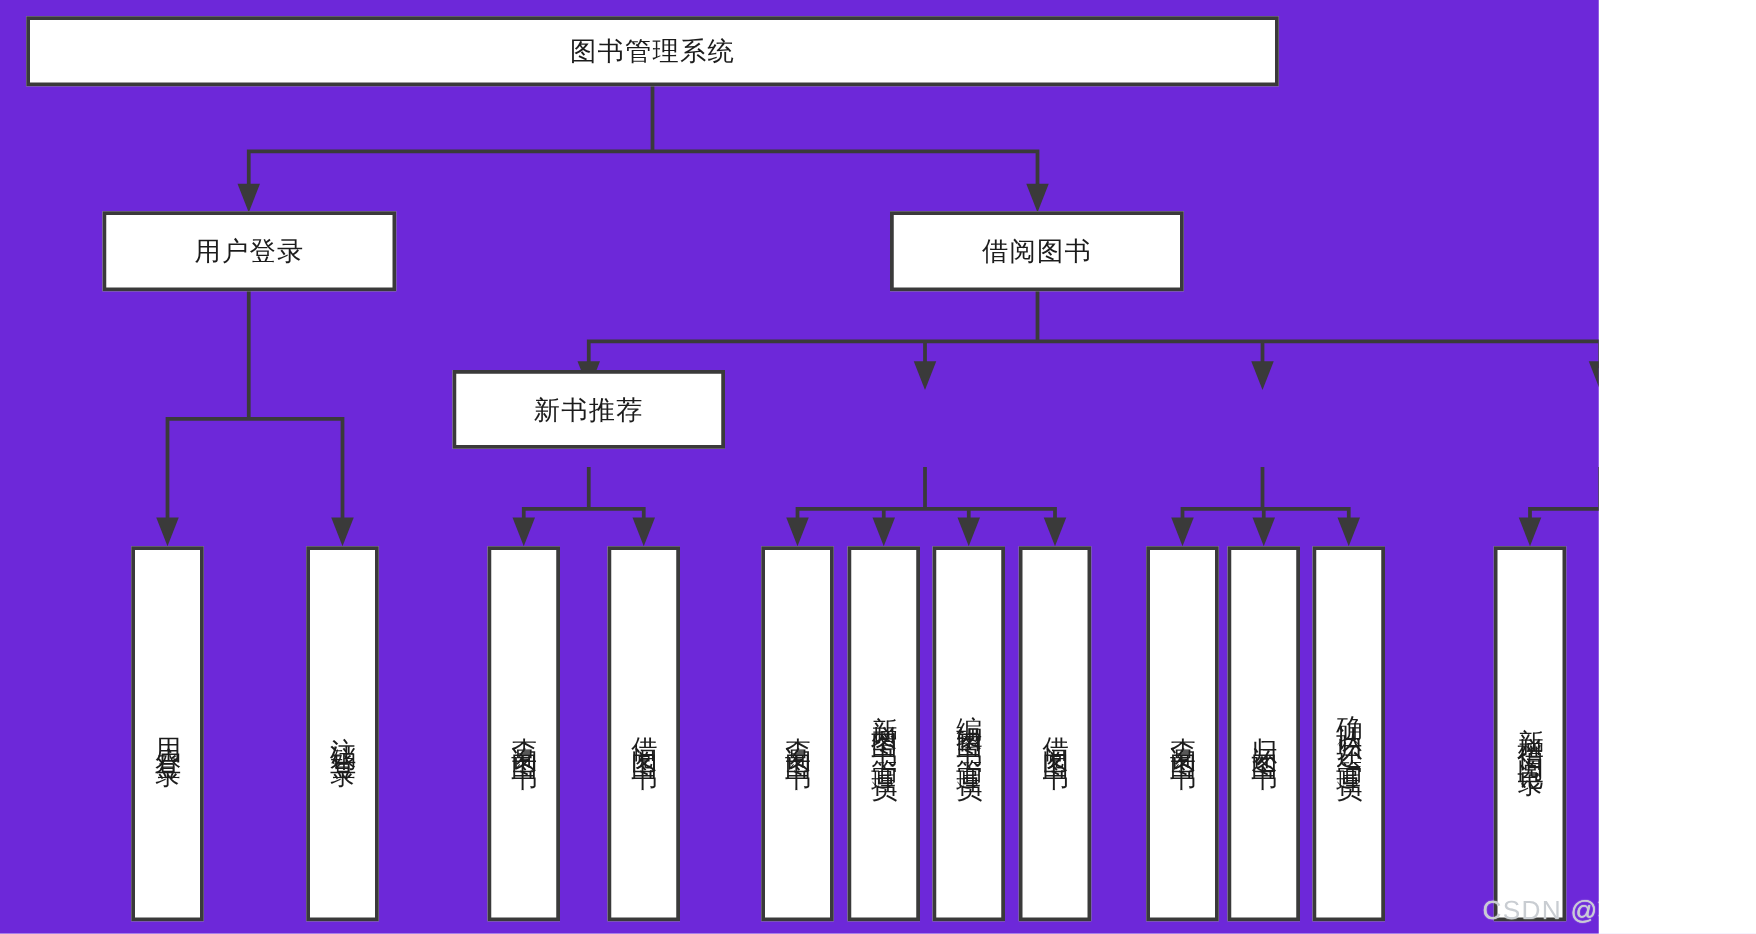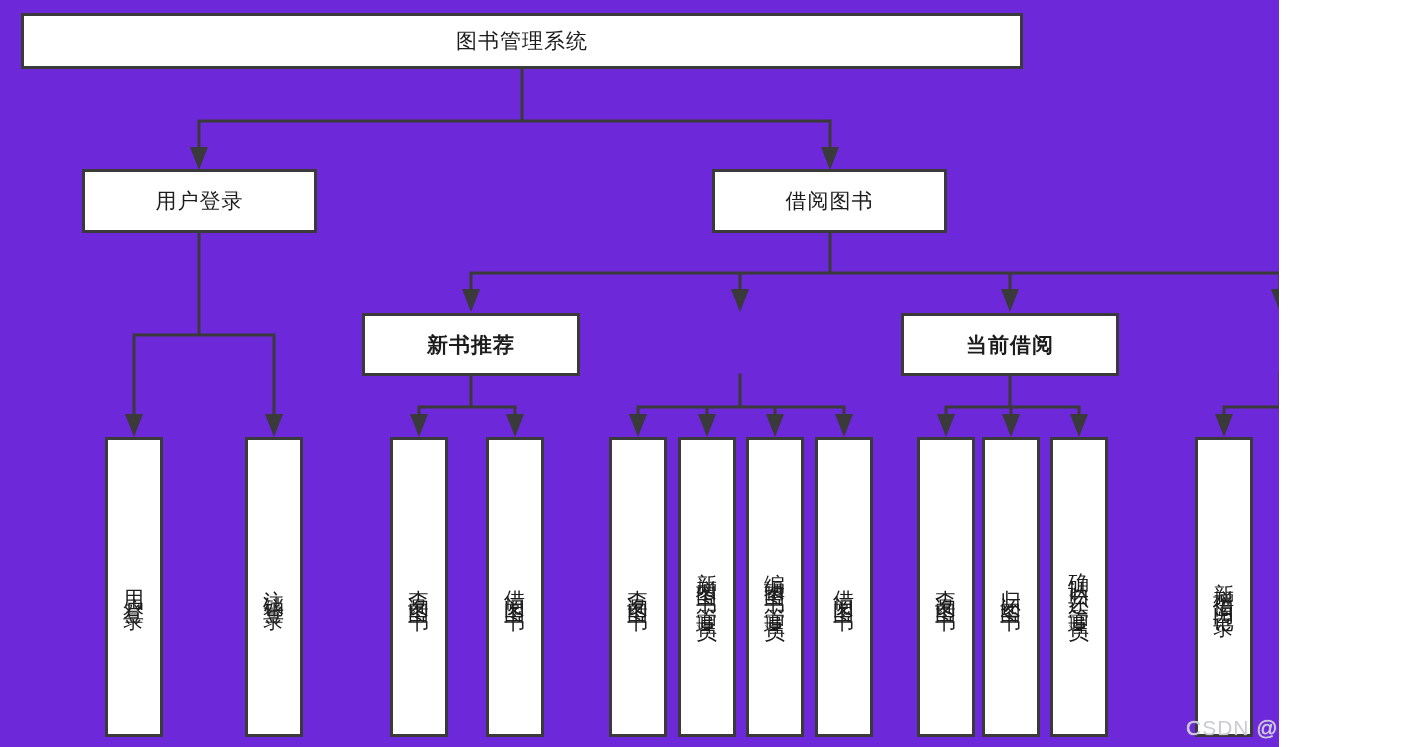--- a/index.html
+++ b/index.html
@@ -21,21 +21,21 @@
     background:#ffffff;
     display:flex; align-items:center; justify-content:center;
     color:#1c1c1c;
     font-size:21px;
     letter-spacing:1px;
     z-index:2;
     text-align:center;
   }
   .root-box   { left:21px;  top:13px;  width:1002px; height:56px; }
   .lvl2       { top:169px; width:235px; height:64px; }
-  .lvl3       { top:313px; width:218px; height:63px;font-weight:bold; }
+  .lvl3       { top:296px; width:218px; height:63px; }
   .leaf {
     top:437px; width:58px; height:300px;
     writing-mode:vertical-rl;
     text-orientation:mixed;
     letter-spacing:7px;
     font-size:21px;
     line-height:1.0;
   }
   .watermark {
     position:absolute;
@@ -92,21 +92,20 @@
       <polygon points="1333,414 1351,414 1342,437"></polygon>
     </g>
   </svg>
 
   <div class="box root-box">图书管理系统</div>
 
   <div class="box lvl2" style="left:82px;">用户登录</div>
   <div class="box lvl2" style="left:712px;">借阅图书</div>
 
   <div class="box lvl3" style="left:362px;">新书推荐</div>
-  <div class="box lvl3" style="left:901px;">当前借阅</div>
 
   <div class="box leaf" style="left:105px;">用户登录</div>
   <div class="box leaf" style="left:245px;">注销登录</div>
 
   <div class="box leaf" style="left:390px;">查询图书</div>
   <div class="box leaf" style="left:486px;">借阅图书</div>
 
   <div class="box leaf" style="left:609px;">查询图书</div>
   <div class="box leaf" style="left:678px;">新增图书（管理员）</div>
   <div class="box leaf" style="left:746px;">编辑图书（管理员）</div>

